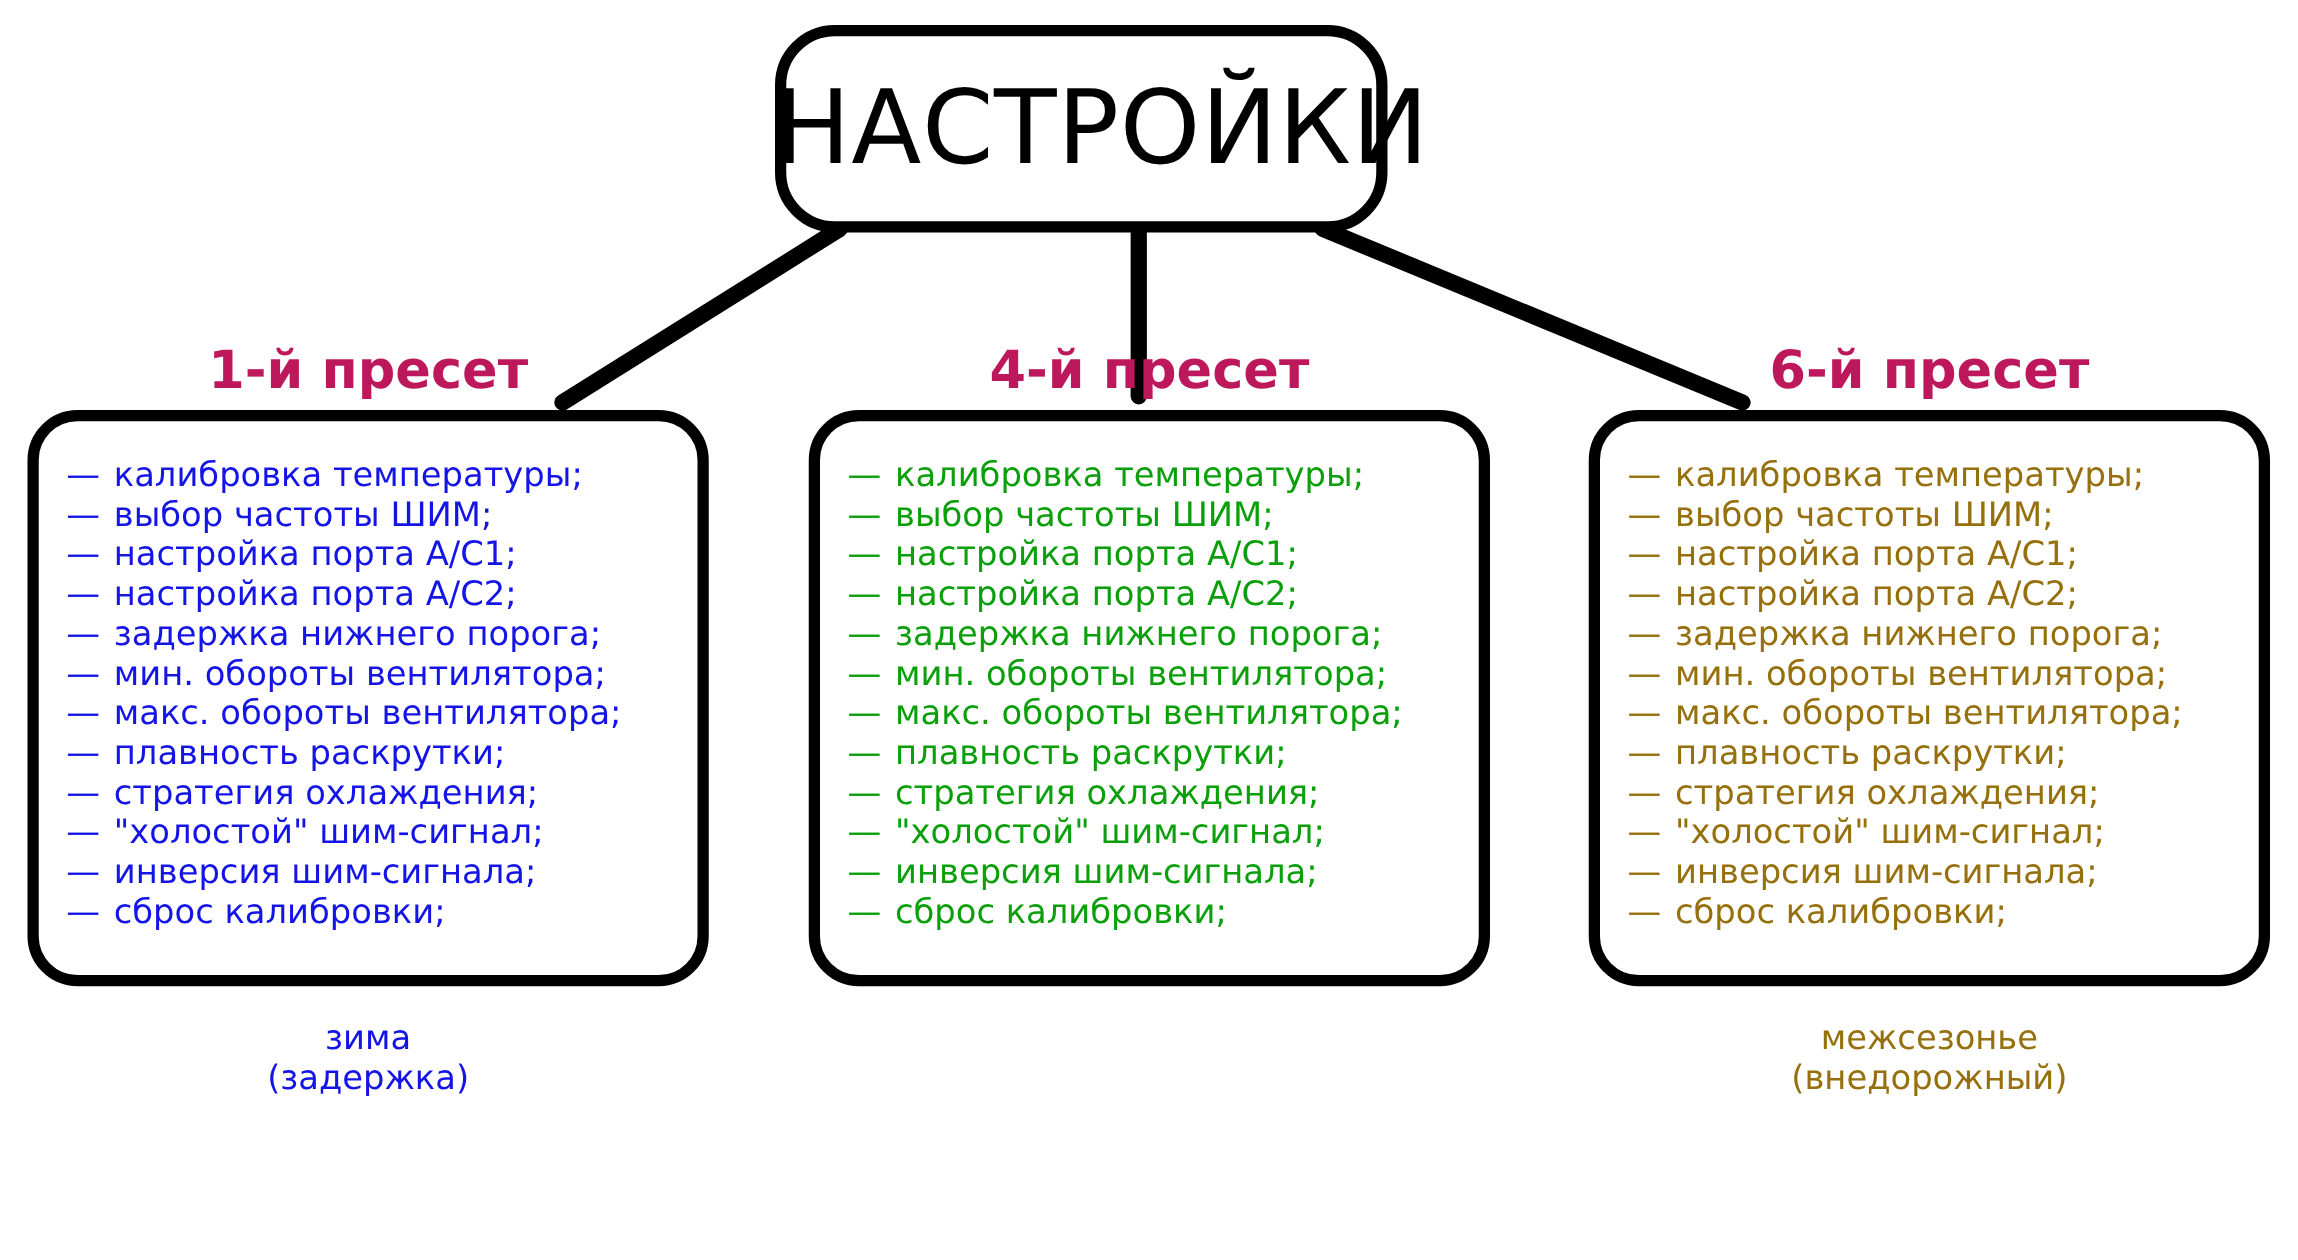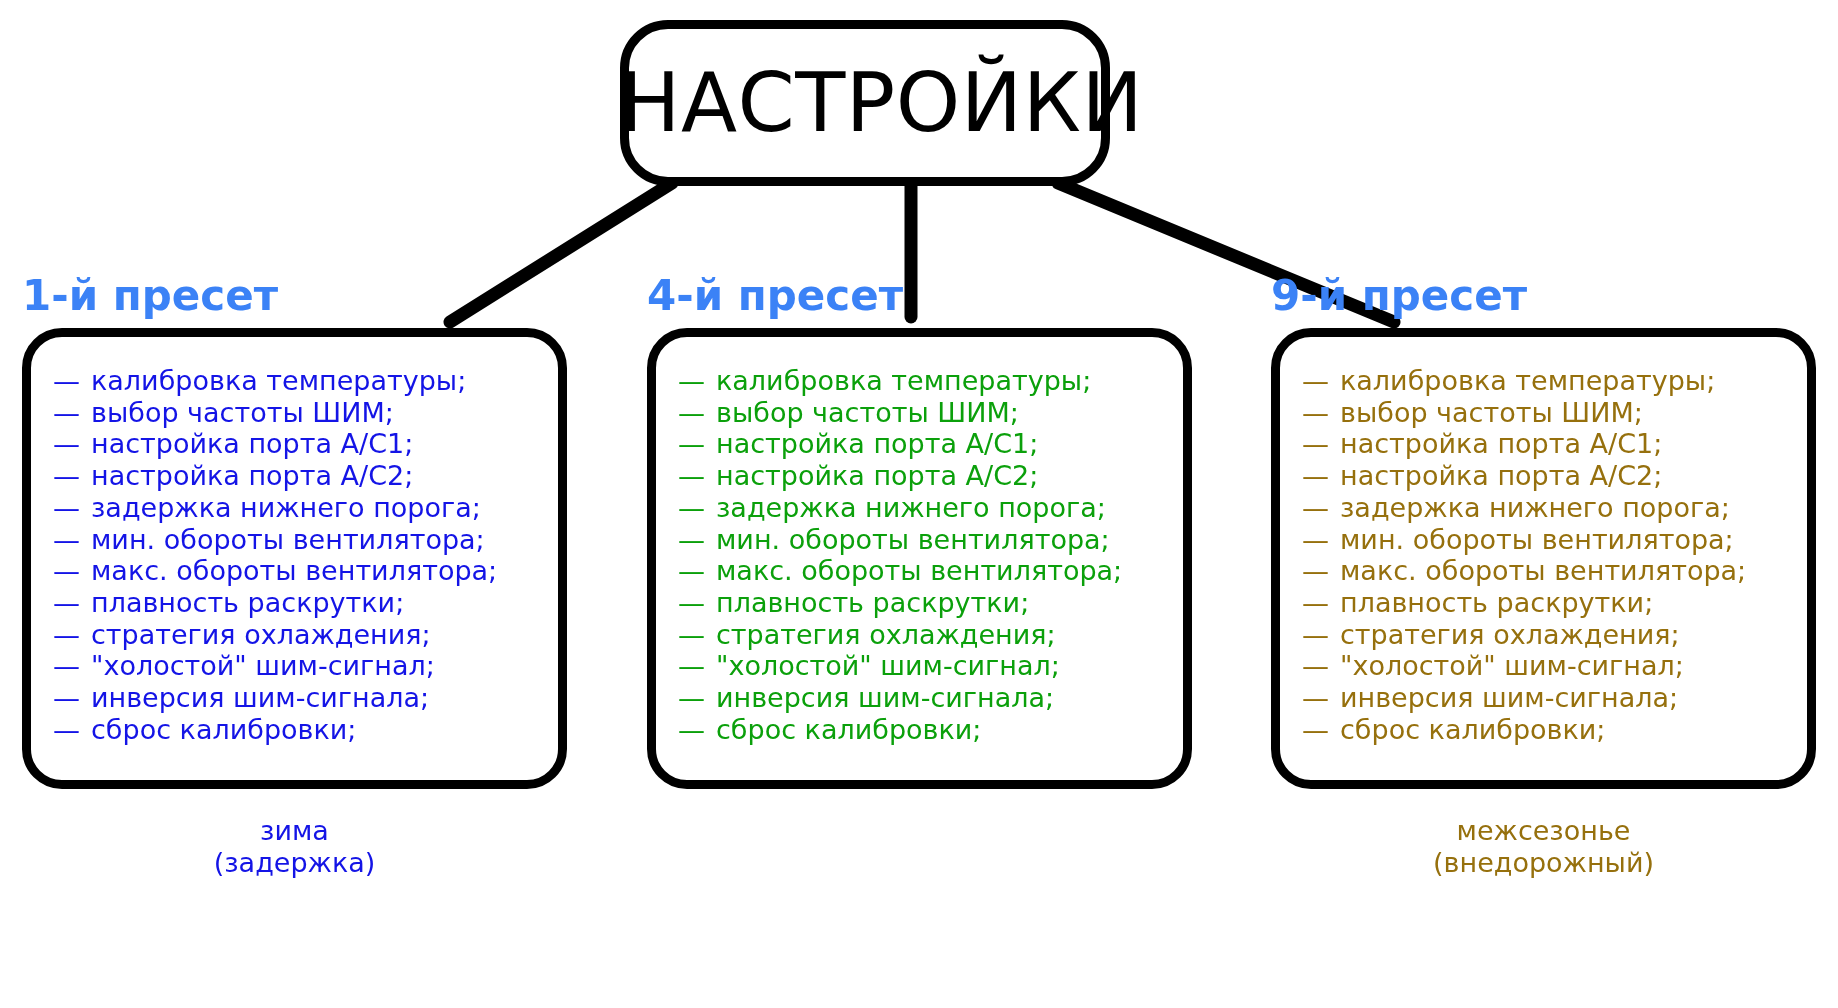--- a/index.html
+++ b/index.html
@@ -60,24 +60,25 @@
   .preset-col {
     position: absolute;
     top: 275px;
     width: 545px;
   }
   .preset-col.col-1 { left: 22px; }
   .preset-col.col-2 { left: 647px; }
   .preset-col.col-3 { left: 1271px; }
 
   .preset-heading {
+    text-align: center;
     font-family: "DejaVu Sans", "Liberation Sans", sans-serif;
     font-size: 42px;
     font-weight: 700;
-    color: #3b82f6;
+    color: #be185d;
     line-height: 1;
     margin: 0 0 11px 0;
     white-space: nowrap;
   }
 
   .preset-box {
     box-sizing: border-box;
     border: 9px solid #000000;
     border-radius: 40px;
     background: #ffffff;
@@ -242,21 +243,21 @@
           </li>
           <li class="preset-item" style="color: rgb(11, 160, 11);">
             <span class="item-dash">—</span>
             <span class="item-text">сброс калибровки;</span>
           </li>
         </ul>
     </div>
   </div>
 
   <div class="preset-col col-3">
-    <div class="preset-heading">9-й пресет</div>
+    <div class="preset-heading">6-й пресет</div>
     <div class="preset-box">
       <ul class="preset-list">
           <li class="preset-item" style="color: rgb(150, 112, 13);">
             <span class="item-dash">—</span>
             <span class="item-text">калибровка температуры;</span>
           </li>
           <li class="preset-item" style="color: rgb(150, 112, 13);">
             <span class="item-dash">—</span>
             <span class="item-text">выбор частоты ШИМ;</span>
           </li>

